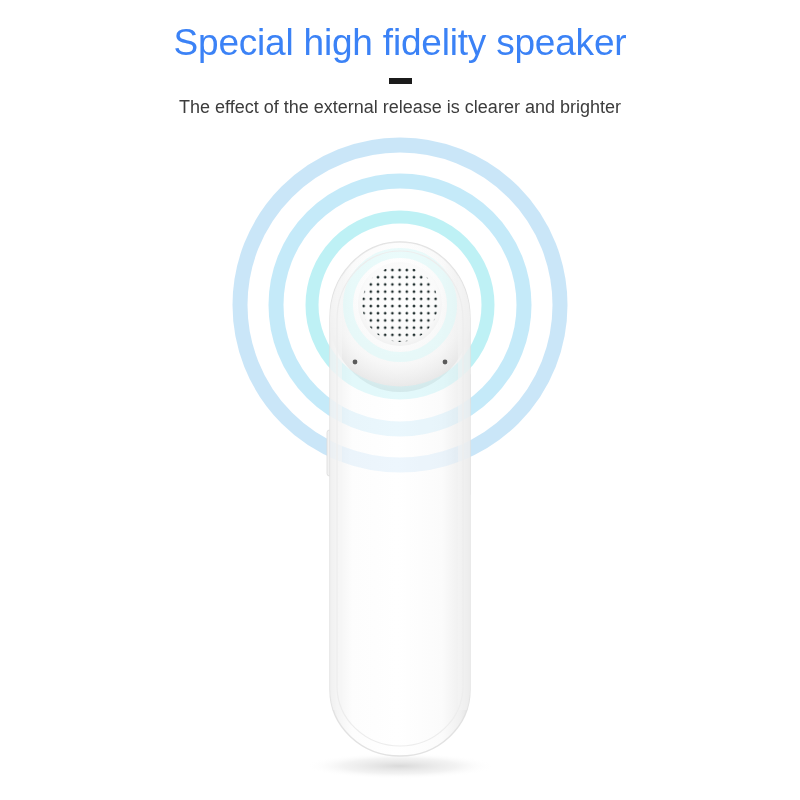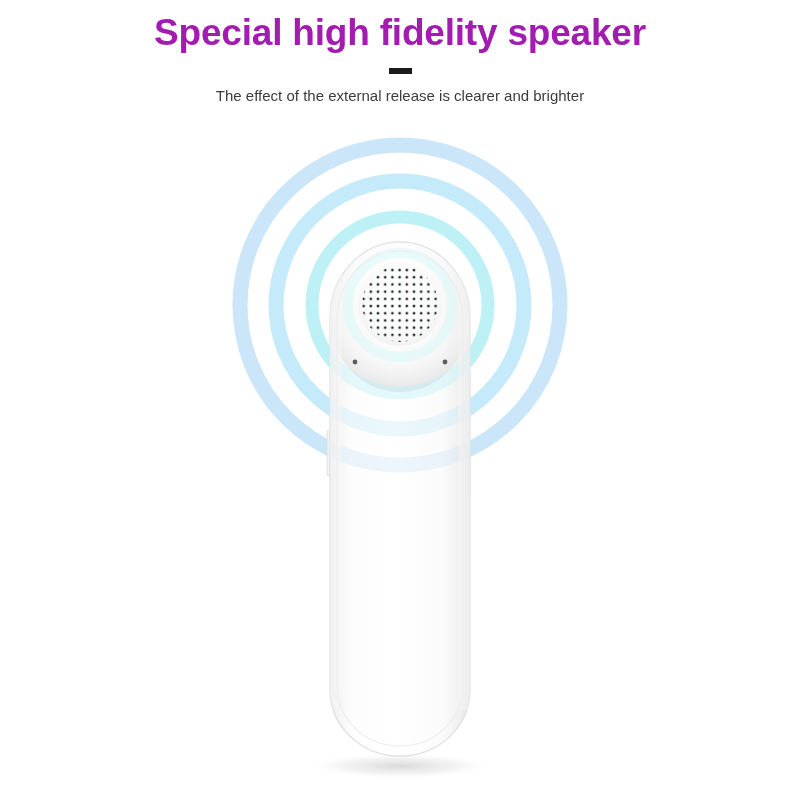--- a/index.html
+++ b/index.html
@@ -27,45 +27,45 @@
   .header-block {
     position: absolute;
     left: 0;
     top: 0;
     width: 800px;
     text-align: center;
   }
 
   .headline {
     margin: 0;
-    padding-top: 10px;
+    padding-top: 20px;
     font-size: 37px;
-    font-weight: 700;
+    font-weight: 400;
     letter-spacing: -0.2px;
-    color: #a21caf;
+    color: #3b82f6;
     line-height: 1.25;
     white-space: nowrap;
   }
 
   .divider-wrap {
     height: 30px;
     display: flex;
     align-items: center;
     justify-content: center;
   }
   .divider-dash {
     display: block;
     width: 23px;
     height: 6px;
     background: #1b1b1b;
   }
 
   .subheadline {
     margin: 0;
-    font-size: 15px;
+    font-size: 18px;
     font-weight: 400;
     color: #3c3c3c;
     line-height: 1.3;
     white-space: nowrap;
   }
 
   
   .product-stage {
     position: absolute;
     left: 0;

